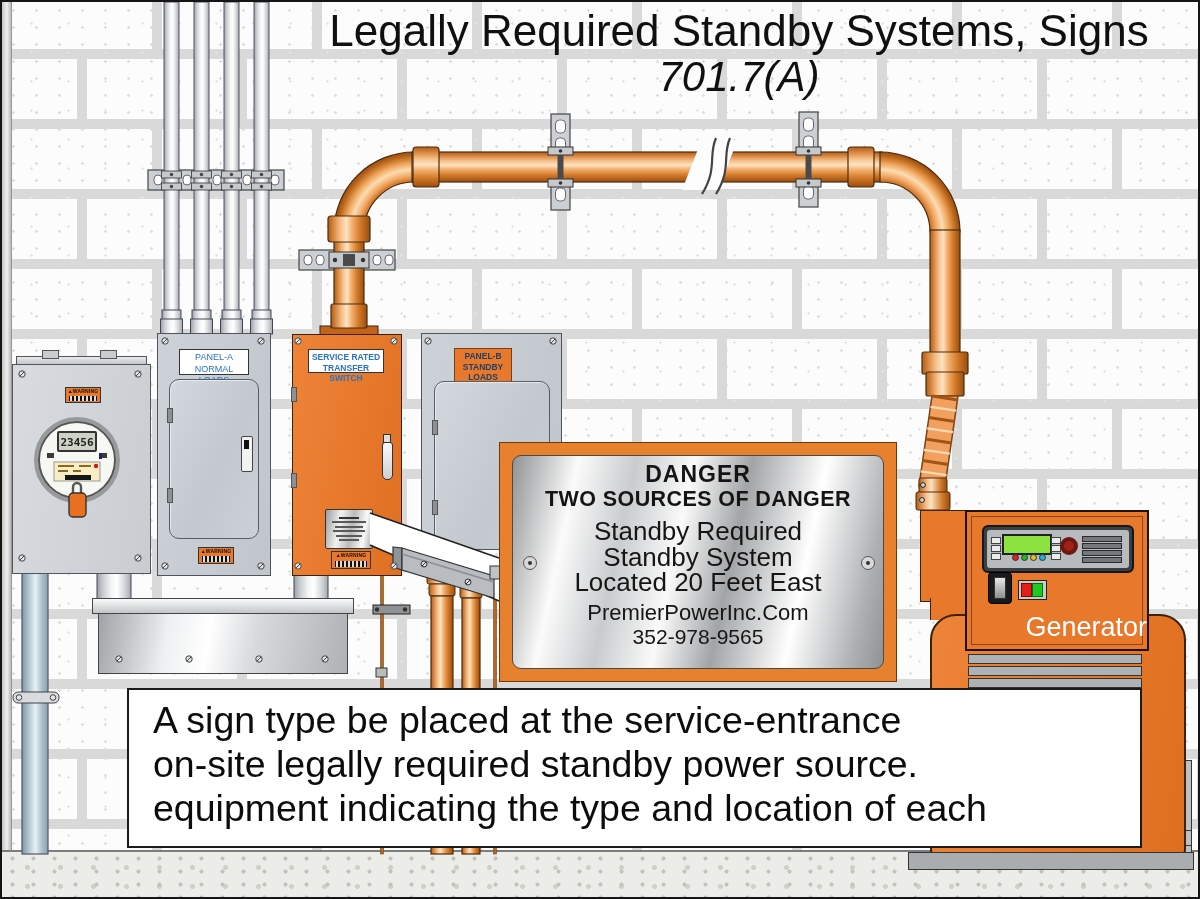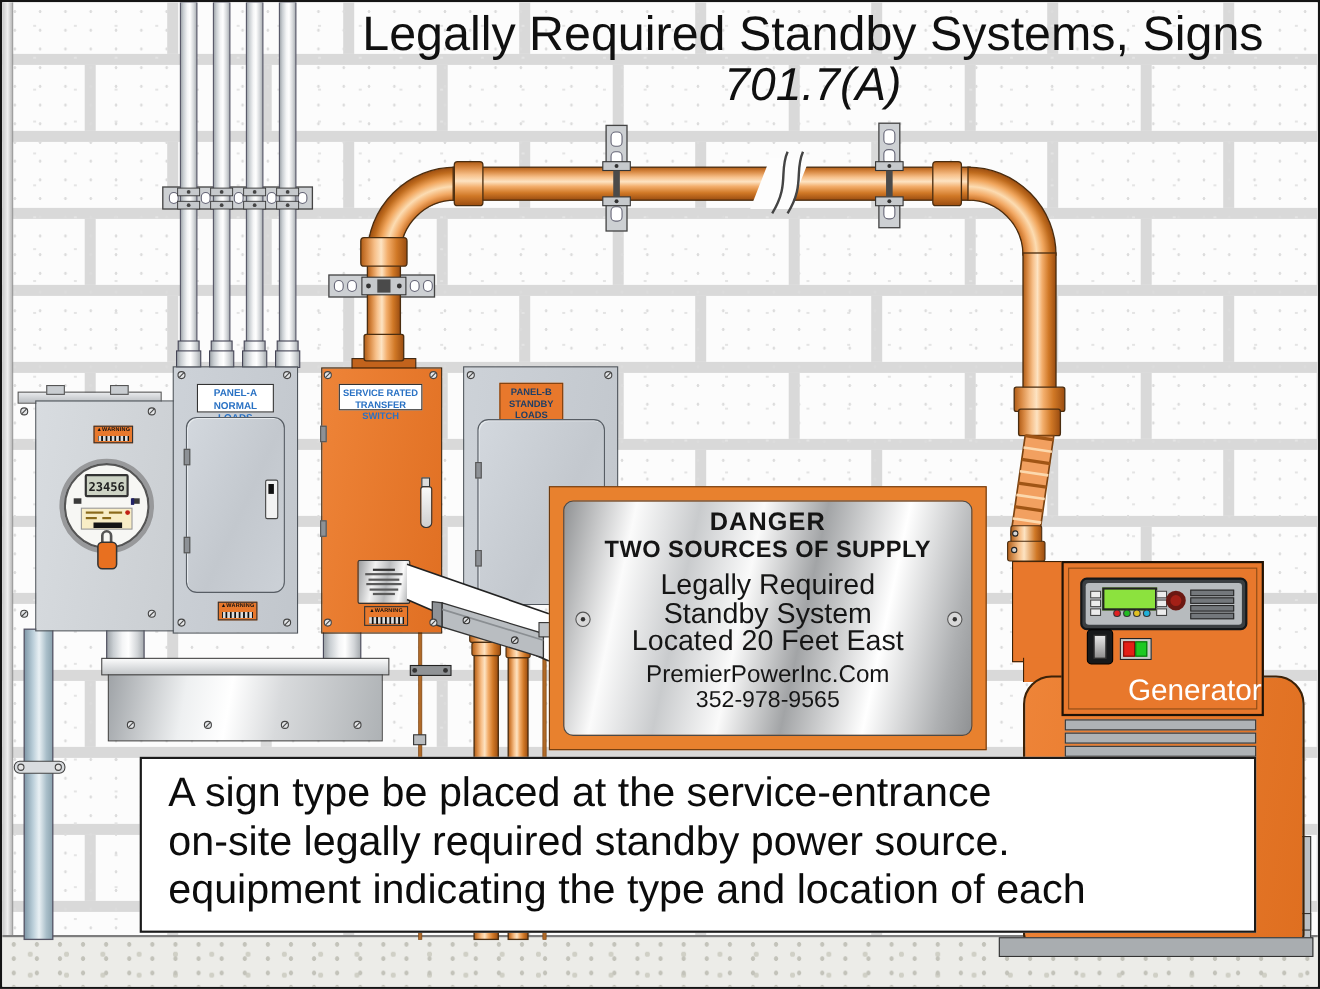--- a/index.html
+++ b/index.html
@@ -25,33 +25,33 @@
   #svgb{z-index:20;}
   
   #title{position:absolute;left:237px;top:5px;width:1000px;text-align:center;z-index:20;color:#101010;}
   #title .t1{font-size:44px;line-height:48px;}
   #title .t2{font-size:42px;line-height:44px;font-style:italic;}
   #copyright{position:absolute;left:992px;top:444px;width:180px;text-align:center;
     font-size:19.5px;line-height:22px;color:#1c1c1c;z-index:20;}
   
   .panel{position:absolute;border:1.5px solid #4e545b;background:linear-gradient(100deg,#cdd2d8,#c1c6cc);z-index:10;}
   .plabel{position:absolute;background:#fff;border:1px solid #333;color:#2a72c4;
-    text-align:center;font-weight:bold;}
+    text-align:center;font-weight:normal;}
   .door{position:absolute;border:1.5px solid #575d64;border-radius:10px;
     background:linear-gradient(115deg,#d3d8de,#c3c8ce 55%,#ccd1d7);box-shadow:inset 1px 1px 0 #e6eaed;}
   .hinge{position:absolute;width:4px;height:13px;background:#8d9196;border:1px solid #555;}
   .warn{position:absolute;background:#e8782c;border:1px solid #333;overflow:hidden;
     display:flex;flex-direction:column;z-index:11;}
   .warn .wtop{flex:1;display:flex;align-items:center;justify-content:center;
     font-size:5px;font-weight:bold;color:#111;letter-spacing:.2px;line-height:1;}
   .warn .wbar{height:38%;background:#111;
     background-image:linear-gradient(90deg,transparent 0 2px,#ddd 2px 3px);background-size:4px 100%;
     background-position:2px 0;background-clip:content-box;padding:1px 3px;}
   #meter-box{position:absolute;left:10px;top:362px;width:137px;height:208px;z-index:10;
-    background:linear-gradient(100deg,#d8dce0,#c9cdd1);border:1.5px solid #50565c;margin-left:20px;}
+    background:linear-gradient(100deg,#d8dce0,#c9cdd1);border:1.5px solid #50565c;}
   #meter-cap{position:absolute;left:14px;top:354px;width:129px;height:9px;z-index:10;
     background:linear-gradient(180deg,#e8eaec,#b9bdc1);border:1px solid #555;}
   .cap-handle{position:absolute;top:348px;width:15px;height:7px;background:#c9cdd1;border:1px solid #555;z-index:10;}
   #switch{position:absolute;left:290px;top:332px;width:108px;height:240px;z-index:10;
     background:linear-gradient(100deg,#ee8438,#e06f22);border:1.5px solid #3c2208;}
   .wlabel{background:#fff;border:1px solid #333;color:#2a72c4;text-align:center;font-weight:bold;}
   #mini-sign{position:absolute;left:32px;top:174px;width:46px;height:38px;border:1px solid #333;border-radius:2px;
     background:linear-gradient(100deg,#9a9c9e,#f2f2f2 30%,#b8babc 55%,#fafafa 80%,#a5a7a9);
     display:flex;flex-direction:column;align-items:center;justify-content:center;gap:2.4px;}
   #mini-sign i{display:block;height:2px;background:#5a5a5a;}
@@ -633,22 +633,22 @@
     <div class="t2">701.7(A)</div>
   </div>
 
 
   <div id="sign">
     <div class="plate">
       <div class="sign-screw" style="left:10px;top:100px;"></div>
       <div class="sign-screw" style="left:348px;top:100px;"></div>
       <div id="sign-text">
         <div class="h1">DANGER</div>
-        <div class="h2">TWO SOURCES OF SUPPLY</div>
-        <div class="b first">Legally Required</div>
+        <div class="h2">TWO SOURCES OF DANGER</div>
+        <div class="b first">Standby Required</div>
         <div class="b">Standby System</div>
         <div class="b">Located 20 Feet East</div>
         <div class="co">PremierPowerInc.Com</div>
         <div class="ph">352-978-9565</div>
       </div>
     </div>
   </div>
 
   <div id="caption">
     <div class="line">A sign type be placed at the service-entrance</div>

